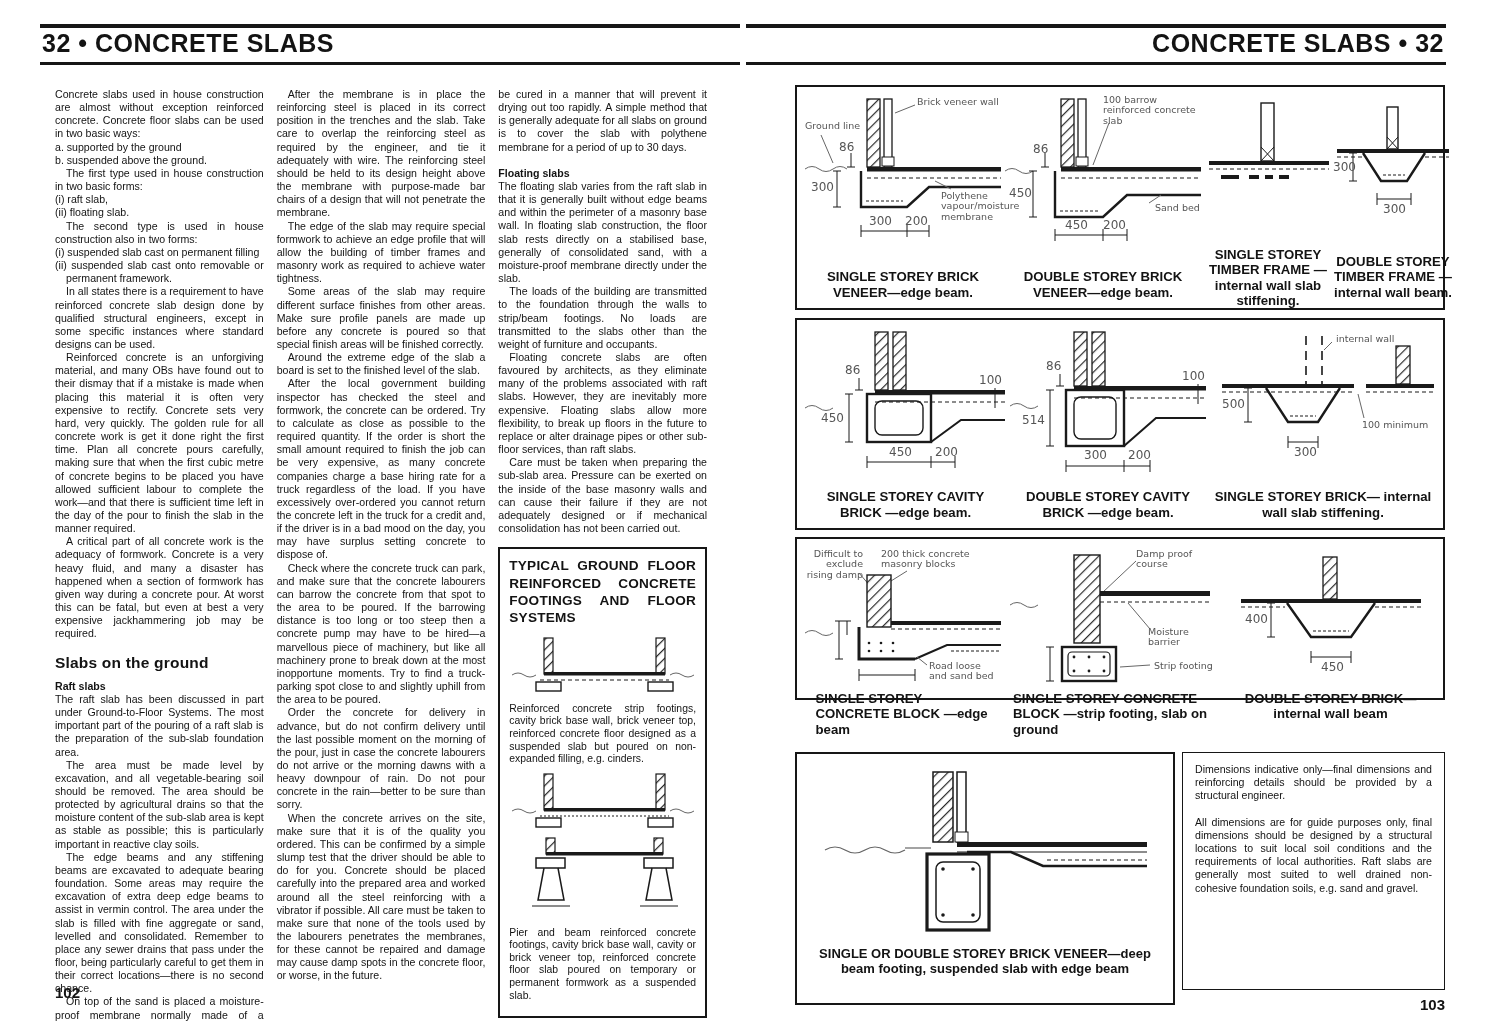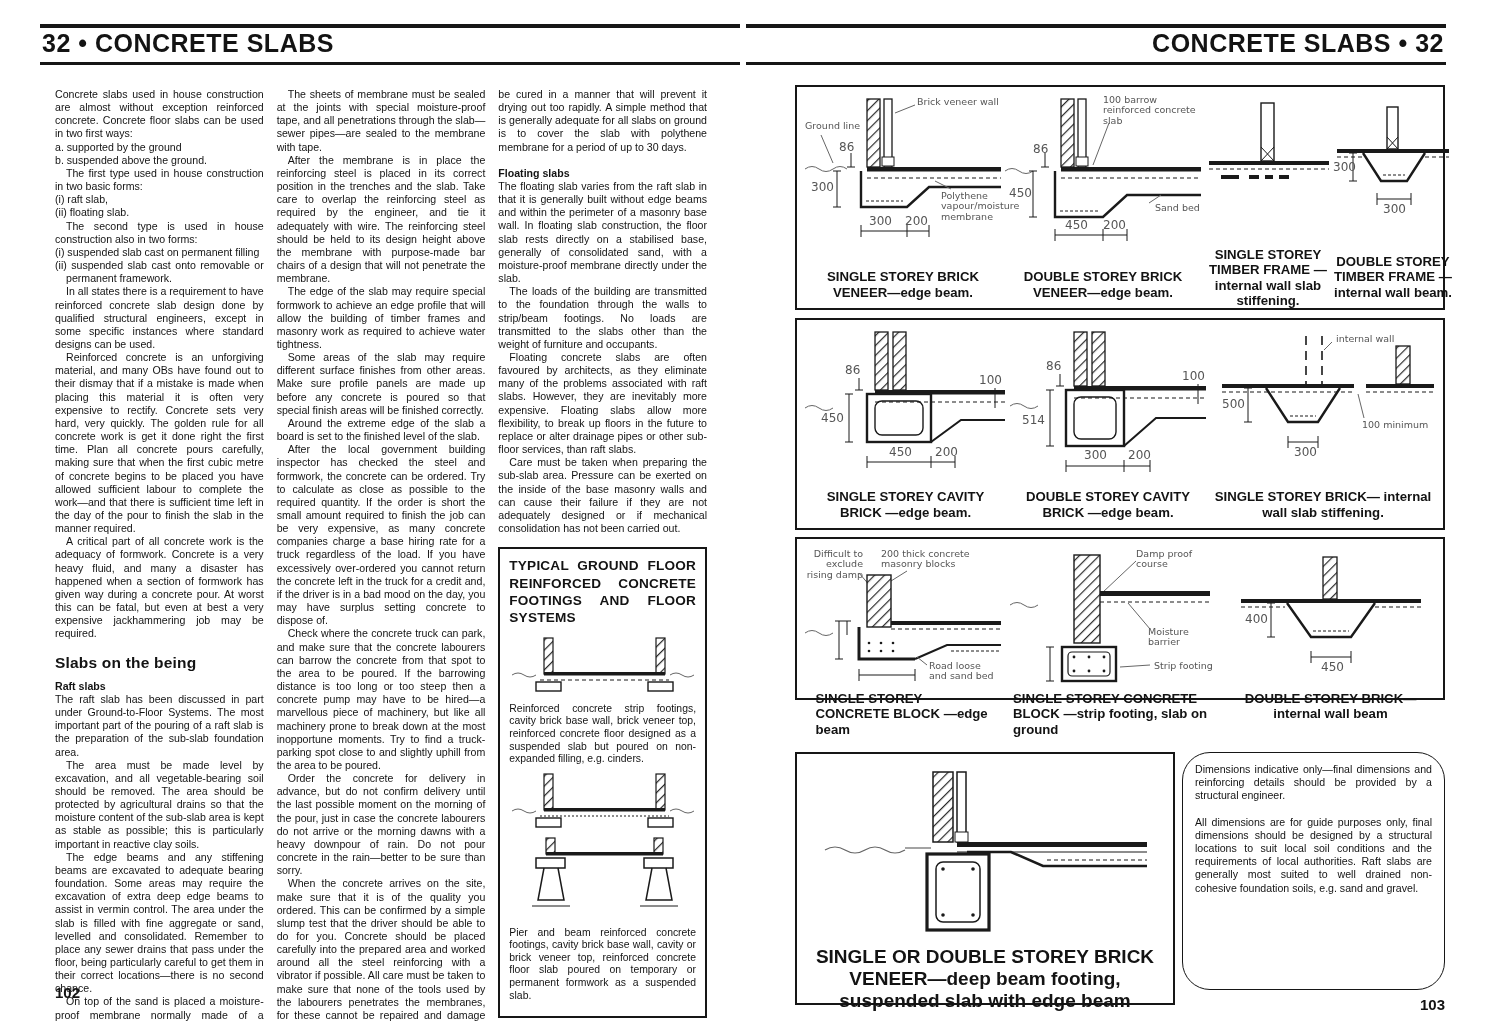--- a/index.html
+++ b/index.html
@@ -45,33 +45,33 @@
   .panel {
     position:absolute; left:795px; width:650px;
     border:2px solid #161616; background:#fff;
     display:flex; align-items:flex-start; padding:8px 6px;
   }
   .p1 { top:85px;  height:225px; }
   .p2 { top:318px; height:212px; }
   .p3 { top:537px; height:163px; }
   .p4 { top:752px; left:795px;  width:380px; height:253px; display:block; }
   .p5 { top:752px; left:1182px; width:263px; height:238px; display:block;
-        border-width:1.5px; padding:10px 12px;border-radius:28px; }
+        border-width:1.5px; padding:10px 12px; }
   .p5 .para { font-size:10.6px; line-height:13.2px; text-align:justify; margin:0 0 13px 0; text-indent:0; }
 
   .dblock { display:flex; flex-direction:column; align-items:center; height:100%; justify-content:space-between; }
   .dwrap { position:relative; }
   .dwrap svg { display:block; }
   .dcap { font-weight:bold; font-size:13.2px; line-height:1.16; text-align:center; margin-top:2px; }
   .hand { position:absolute; font-size:9.5px; line-height:1.1; color:#555; font-family:"DejaVu Sans",sans-serif; }
   .hand.num { font-size:12px; }
   .hand.tr { text-align:right; }
 
   .p4 .dwrap { margin:4px auto 0 auto; }
-  .p4 .dcap { font-size:19px; margin-top:8px; }
+  .p4 .dcap { font-size:13px; margin-top:8px; }
 
   svg .geo { stroke:#1a1a1a; fill:none; }
   svg .soft { stroke:#666; fill:none; }
 </style>
 </head>
 <body>
 
 <svg width="0" height="0" style="position:absolute" aria-hidden="true">
   <defs>
     <pattern id="hb" width="7" height="7" patternUnits="userSpaceOnUse" patternTransform="rotate(45)">
@@ -80,46 +80,45 @@
     </pattern>
   </defs>
 </svg>
 
 <div class="phead left">32 • CONCRETE SLABS</div>
 <div class="pagenum l">102</div>
 
 <div class="cols">
   <div class="col">
     <div>
-        <p class="para flush">Concrete slabs used in house construction are almost without exception reinforced concrete. Concrete floor slabs can be used in two first ways:</p>
+        <p class="para flush">Concrete slabs used in house construction are almost without exception reinforced concrete. Concrete floor slabs can be used in two basic ways:</p>
         <p class="para flush">a. supported by the ground</p>
         <p class="para flush">b. suspended above the ground.</p>
         <p class="para ">The first type used in house construction in two basic forms:</p>
         <p class="para flush">(i) raft slab,</p>
         <p class="para flush">(ii) floating slab.</p>
         <p class="para ">The second type is used in house construction also in two forms:</p>
         <p class="para flush hang">(i) suspended slab cast on permanent filling</p>
         <p class="para flush hang">(ii) suspended slab cast onto removable or permanent framework.</p>
         <p class="para ">In all states there is a requirement to have reinforced concrete slab design done by qualified structural engineers, except in some specific instances where standard designs can be used.</p>
         <p class="para ">Reinforced concrete is an unforgiving material, and many OBs have found out to their dismay that if a mistake is made when placing this material it is often very expensive to rectify. Concrete sets very hard, very quickly. The golden rule for all concrete work is get it done right the first time. Plan all concrete pours carefully, making sure that when the first cubic metre of concrete begins to be placed you have allowed sufficient labour to complete the work—and that there is sufficient time left in the day of the pour to finish the slab in the manner required.</p>
         <p class="para ">A critical part of all concrete work is the adequacy of formwork. Concrete is a very heavy fluid, and many a disaster has happened when a section of formwork has given way during a concrete pour. At worst this can be fatal, but even at best a very expensive jackhammering job may be required.</p>
       </div>
-    <p class="sechead">Slabs on the being</p>
+    <p class="sechead">Slabs on the ground</p>
     <p class="subhead">Raft slabs</p>
     <div>
         <p class="para flush">The raft slab has been discussed in part under Ground-to-Floor Systems. The most important part of the pouring of a raft slab is the preparation of the sub-slab foundation area.</p>
         <p class="para ">The area must be made level by excavation, and all vegetable-bearing soil should be removed. The area should be protected by agricultural drains so that the moisture content of the sub-slab area is kept as stable as possible; this is particularly important in reactive clay soils.</p>
         <p class="para ">The edge beams and any stiffening beams are excavated to adequate bearing foundation. Some areas may require the excavation of extra deep edge beams to assist in vermin control. The area under the slab is filled with fine aggregate or sand, levelled and consolidated. Remember to place any sewer drains that pass under the floor, being particularly careful to get them in their correct locations—there is no second chance.</p>
         <p class="para ">On top of the sand is placed a moisture-proof membrane normally made of a specially developed reinforced plastic. The membrane is also placed under the edge beam about 300–450 mm overlapping out of the trench.</p>
       </div>
   </div>
 
   <div class="col">
     <div>
-        <p class="para ">The sheets of membrane must be sealed at the joints with special moisture-proof tape, and all penetrations through the slab—sewer pipes—are sealed to the membrane with tape.</p>
         <p class="para ">After the membrane is in place the reinforcing steel is placed in its correct position in the trenches and the slab. Take care to overlap the reinforcing steel as required by the engineer, and tie it adequately with wire. The reinforcing steel should be held to its design height above the membrane with purpose-made bar chairs of a design that will not penetrate the membrane.</p>
         <p class="para ">The edge of the slab may require special formwork to achieve an edge profile that will allow the building of timber frames and masonry work as required to achieve water tightness.</p>
         <p class="para ">Some areas of the slab may require different surface finishes from other areas. Make sure profile panels are made up before any concrete is poured so that special finish areas will be finished correctly.</p>
         <p class="para ">Around the extreme edge of the slab a board is set to the finished level of the slab.</p>
         <p class="para ">After the local government building inspector has checked the steel and formwork, the concrete can be ordered. Try to calculate as close as possible to the required quantity. If the order is short the small amount required to finish the job can be very expensive, as many concrete companies charge a base hiring rate for a truck regardless of the load. If you have excessively over-ordered you cannot return the concrete left in the truck for a credit and, if the driver is in a bad mood on the day, you may have surplus setting concrete to dispose of.</p>
         <p class="para ">Check where the concrete truck can park, and make sure that the concrete labourers can barrow the concrete from that spot to the area to be poured. If the barrowing distance is too long or too steep then a concrete pump may have to be hired—a marvellous piece of machinery, but like all machinery prone to break down at the most inopportune moments. Try to find a truck-parking spot close to and slightly uphill from the area to be poured.</p>
         <p class="para ">Order the concrete for delivery in advance, but do not confirm delivery until the last possible moment on the morning of the pour, just in case the concrete labourers do not arrive or the morning dawns with a heavy downpour of rain. Do not pour concrete in the rain—better to be sure than sorry.</p>
         <p class="para ">When the concrete arrives on the site, make sure that it is of the quality you ordered. This can be confirmed by a simple slump test that the driver should be able to do for you. Concrete should be placed carefully into the prepared area and worked around all the steel reinforcing with a vibrator if possible. All care must be taken to make sure that none of the tools used by the labourers penetrates the membranes, for these cannot be repaired and damage may cause damp spots in the concrete floor, or worse, in the future.</p>
       </div>
   </div>

